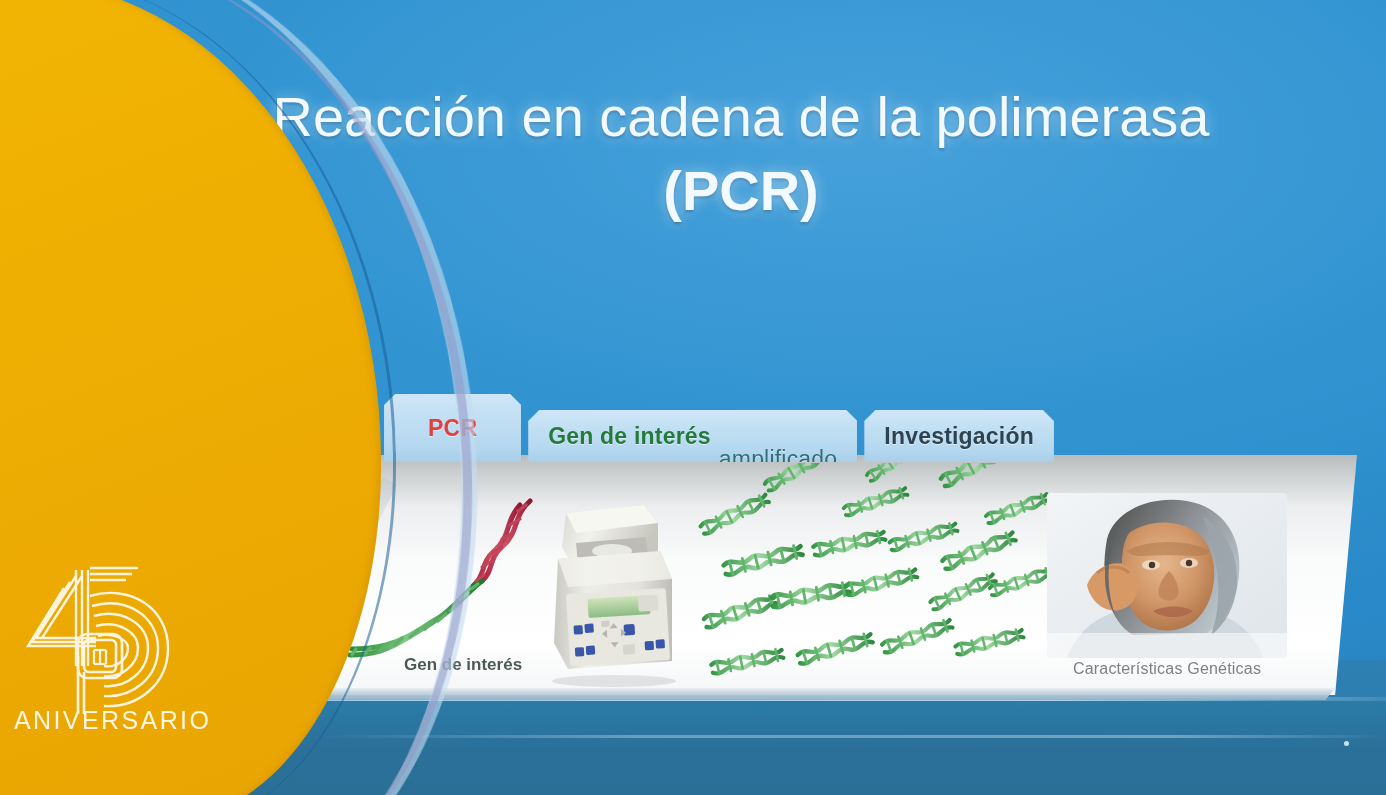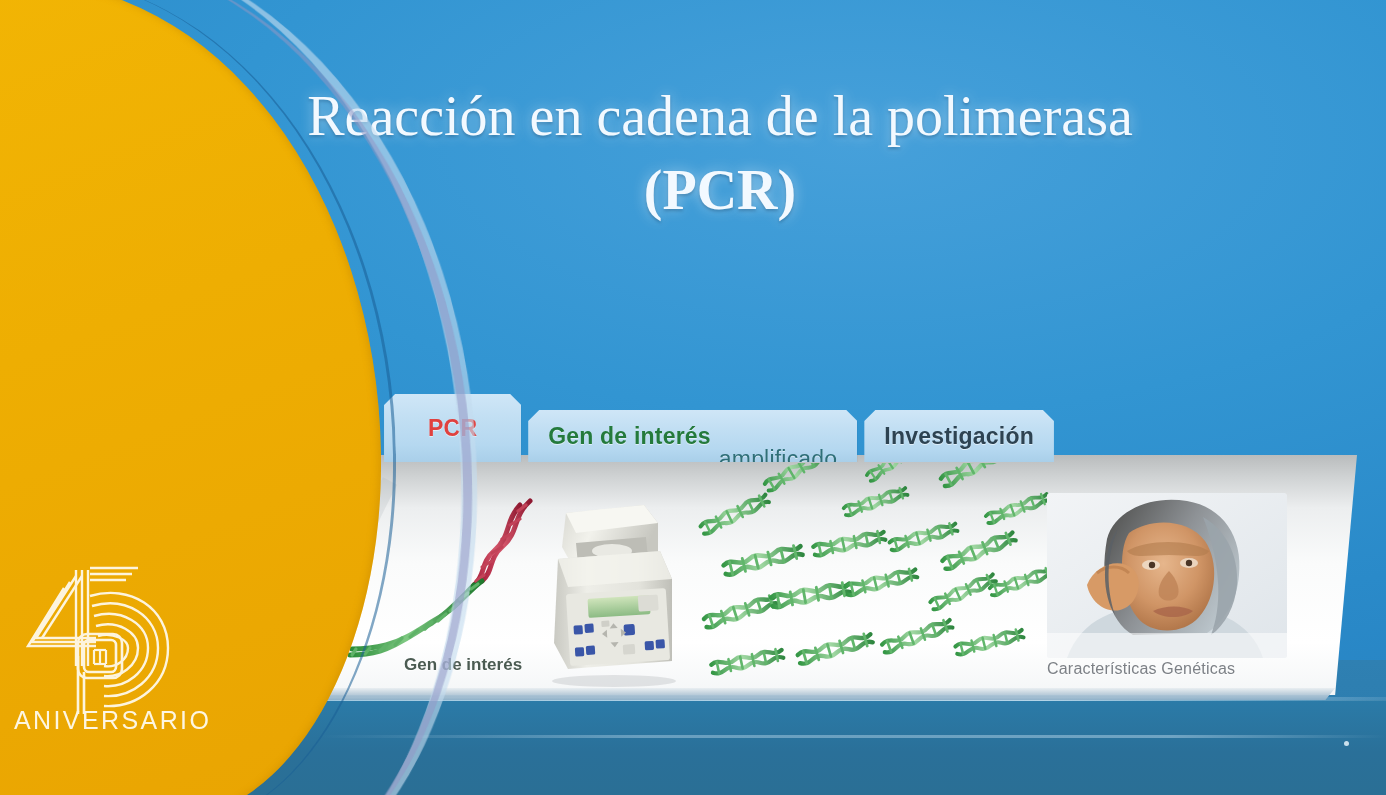--- a/index.html
+++ b/index.html
@@ -101,24 +101,23 @@
   .logo{position:absolute;left:18px;top:546px;width:175px;height:190px;}
   .logo svg{display:block;}
   .logo-word{
     position:absolute;left:14px;top:706px;width:190px;
     color:#fdf6e2;font-size:25px;letter-spacing:2.4px;
     font-family:"Liberation Sans",sans-serif;font-weight:400;
   }
 
   
   .title{
-    position:absolute;left:145px;top:80px;width:1150px;text-align:center;
+    position:absolute;left:166px;top:80px;width:1150px;text-align:center;
     color:#f2f9ff;font-size:56px;line-height:1.32;font-weight:400;
     text-shadow:0 0 14px rgba(255,255,255,.45),0 2px 3px rgba(0,50,90,.35);
-    font-family:Liberation Serif, serif;
   }
   .title .sub{display:block;font-weight:700;}
 
   
   .scene{position:absolute;left:142px;top:455px;width:1215px;height:245px;overflow:hidden;}
 
   
   .bone{position:absolute;left:35px;top:48px;width:115px;height:72px;}
   
   .dna-main{position:absolute;left:140px;top:10px;width:260px;height:215px;}
@@ -127,21 +126,21 @@
     text-shadow:0 1px 1px rgba(255,255,255,.9);
   }
   
   .machine{position:absolute;left:390px;top:38px;width:160px;height:195px;}
   
   .field{position:absolute;left:550px;top:8px;width:370px;height:230px;}
   
   .photo{position:absolute;left:905px;top:38px;width:240px;height:165px;overflow:hidden;
     border-radius:3px;}
   .lbl-carac{
-    position:absolute;left:905px;top:205px;width:240px;
+    position:absolute;left:905px;top:205px;width:240px;text-align:center;
     font-size:16px;color:#7c8086;letter-spacing:.2px;
     text-shadow:0 1px 1px rgba(255,255,255,.85);
   }
   .blurme{filter:blur(.55px);}
 </style>
 </head>
 <body>
 
 <div id="stage">
 

